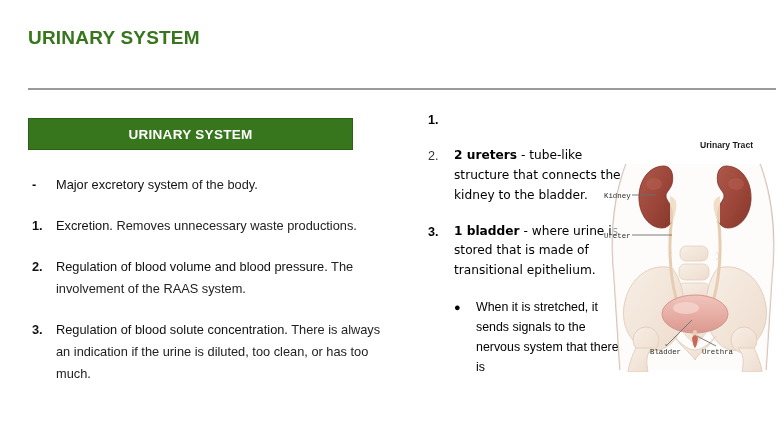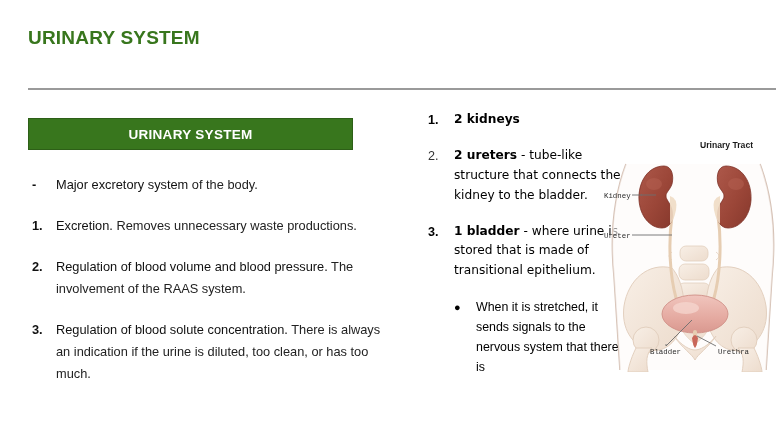--- a/index.html
+++ b/index.html
@@ -190,21 +190,21 @@
   .fig-label {
     position: absolute;
     font-size: 7.4px;
     color: #2b2b2b;
     white-space: nowrap;
     font-family: Liberation Mono, monospace;
   }
   .lbl-kidney { left: 8px; top: 52px; }
   .lbl-ureter { left: 8px; top: 92px; }
   .lbl-bladder { left: 54px; top: 208px; }
-  .lbl-urethra { left: 106px; top: 208px; margin-left: 16px; }
+  .lbl-urethra { left: 106px; top: 208px; }
 </style>
 </head>
 <body>
 
 <div class="page">
 
   <div class="doc-title">URINARY SYSTEM</div>
   <div class="header-rule"></div>
 
   <div class="col-left">
@@ -236,21 +236,20 @@
       </li>
 
     </ul>
   </div>
 
   <div class="col-right">
     <ul class="right-list">
 
       <li class="right-item">
         <span class="marker">1.</span>
-        <span class="body"><b>2 kidneys</b><span class="plain"></span></span>
       </li>
 
       <li class="right-item">
         <span class="marker light">2.</span>
         <span class="body"><b>2 ureters</b><span class="plain"> - tube-like structure that connects the kidney to the bladder.</span></span>
       </li>
 
       <li class="right-item">
         <span class="marker">3.</span>
         <span class="body"><b>1 bladder</b><span class="plain"> - where urine is stored that is made of transitional epithelium.</span></span>

